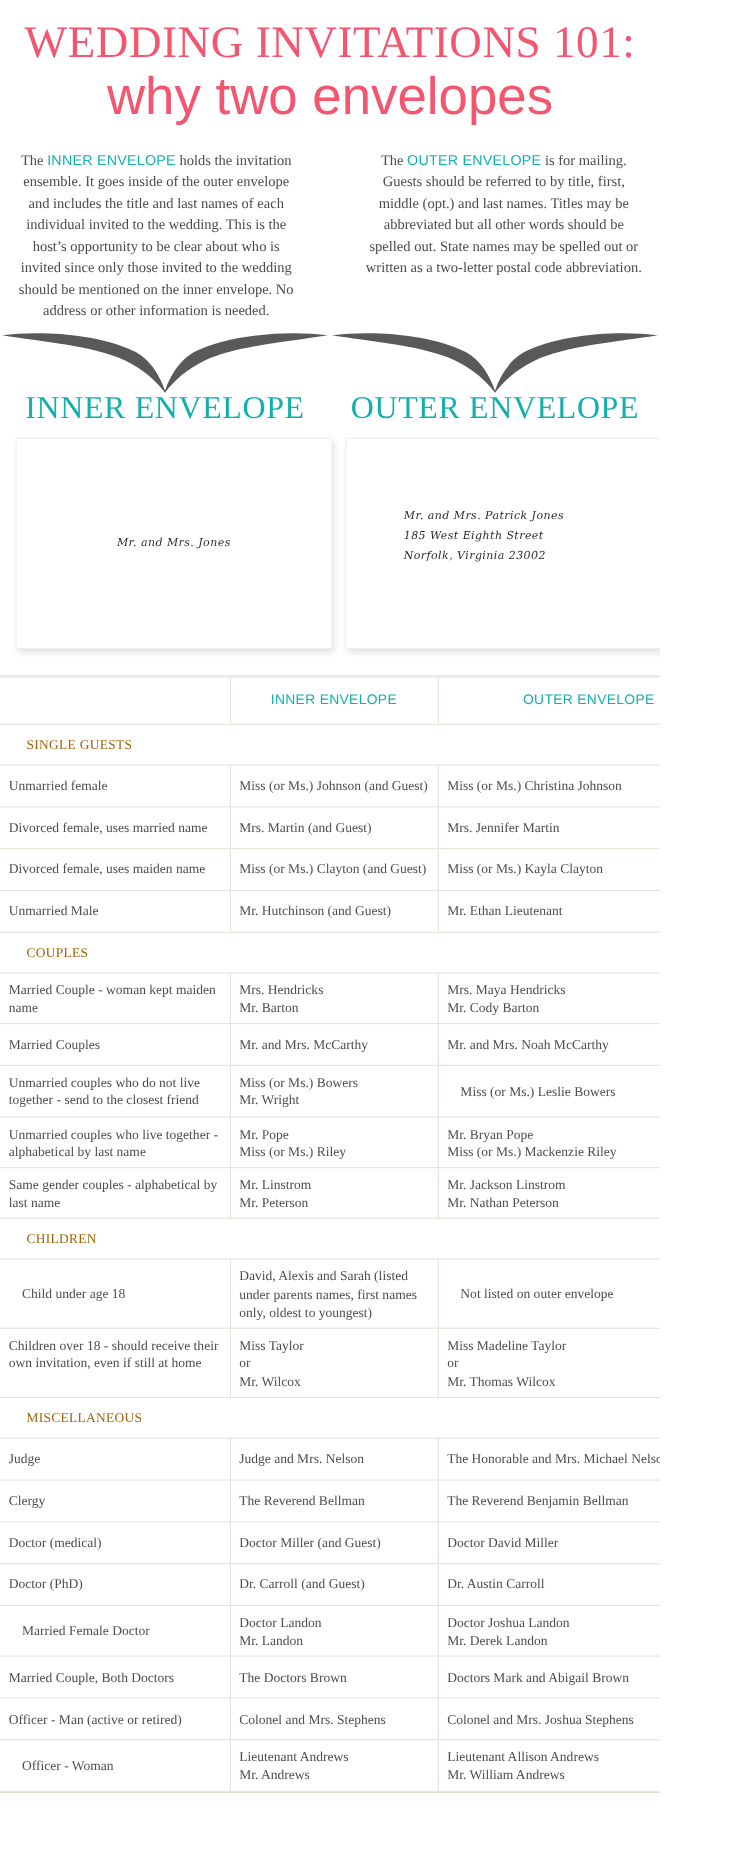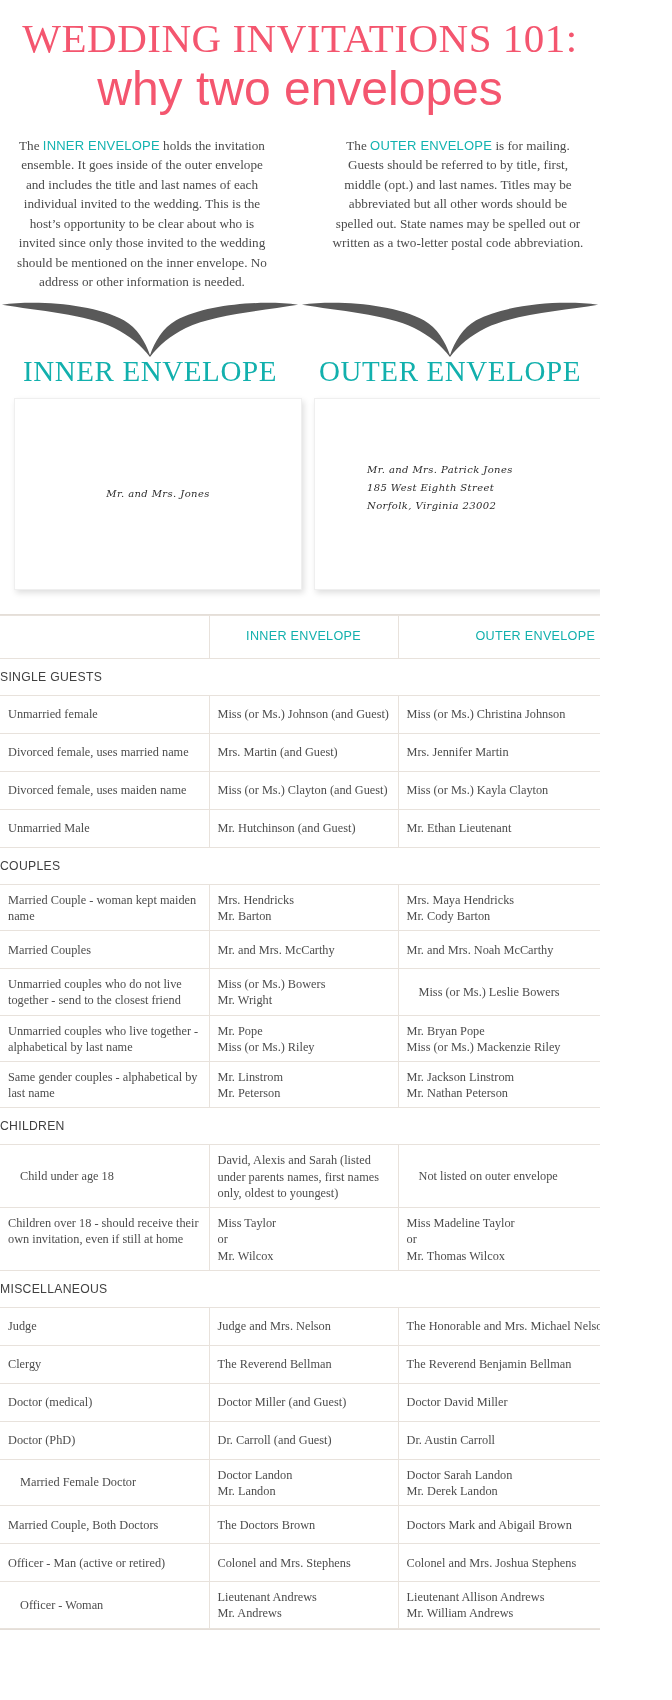--- a/index.html
+++ b/index.html
@@ -174,26 +174,26 @@
     font-weight: normal;
     font-size: 12.6px;
     letter-spacing: 0.3px;
     color: #12b0ad;
     text-align: center;
   }
   table.guide th.blank { border-right: 1px solid #e8e2dc; }
 
   tr.section-row td {
     height: 37px;
-    font-family: Liberation Sans, sans-serif;
+    font-family: Liberation Serif, serif;
     font-size: 12.2px;
     letter-spacing: 0.3px;
-    color: #404040;
+    color: #a16207;
     border-right: none;
-    padding-left: 0;
+    padding-left: 24px;
   }
   tr.data-row td { height: 38px; }
   tr.data-row.tall td {
     height: 38px;
     vertical-align: top;
     padding-top: 7px;
   }
   tr.data-row.tall td.mid-v { vertical-align: middle; padding-top: 6px; padding-left: 20px; }
   .cell-lines { white-space: pre-line; }
 </style>
@@ -360,21 +360,21 @@
           </tr>
           <tr class="data-row">
             <td class="col-a">Doctor (PhD)</td>
             <td class="col-b">Dr. Carroll (and Guest)</td>
             <td>Dr. Austin Carroll</td>
           </tr>
           <tr class="data-row tall">
             <td class="col-a mid-v">Married Female Doctor</td>
             <td class="col-b cell-lines">Doctor Landon
 Mr. Landon</td>
-            <td class="cell-lines">Doctor Sarah Landon
+            <td class="cell-lines">Doctor Joshua Landon
 Mr. Derek Landon</td>
           </tr>
           <tr class="data-row">
             <td class="col-a">Married Couple, Both Doctors</td>
             <td class="col-b">The Doctors Brown</td>
             <td>Doctors Mark and Abigail Brown</td>
           </tr>
           <tr class="data-row">
             <td class="col-a">Officer - Man (active or retired)</td>
             <td class="col-b">Colonel and Mrs. Stephens</td>

